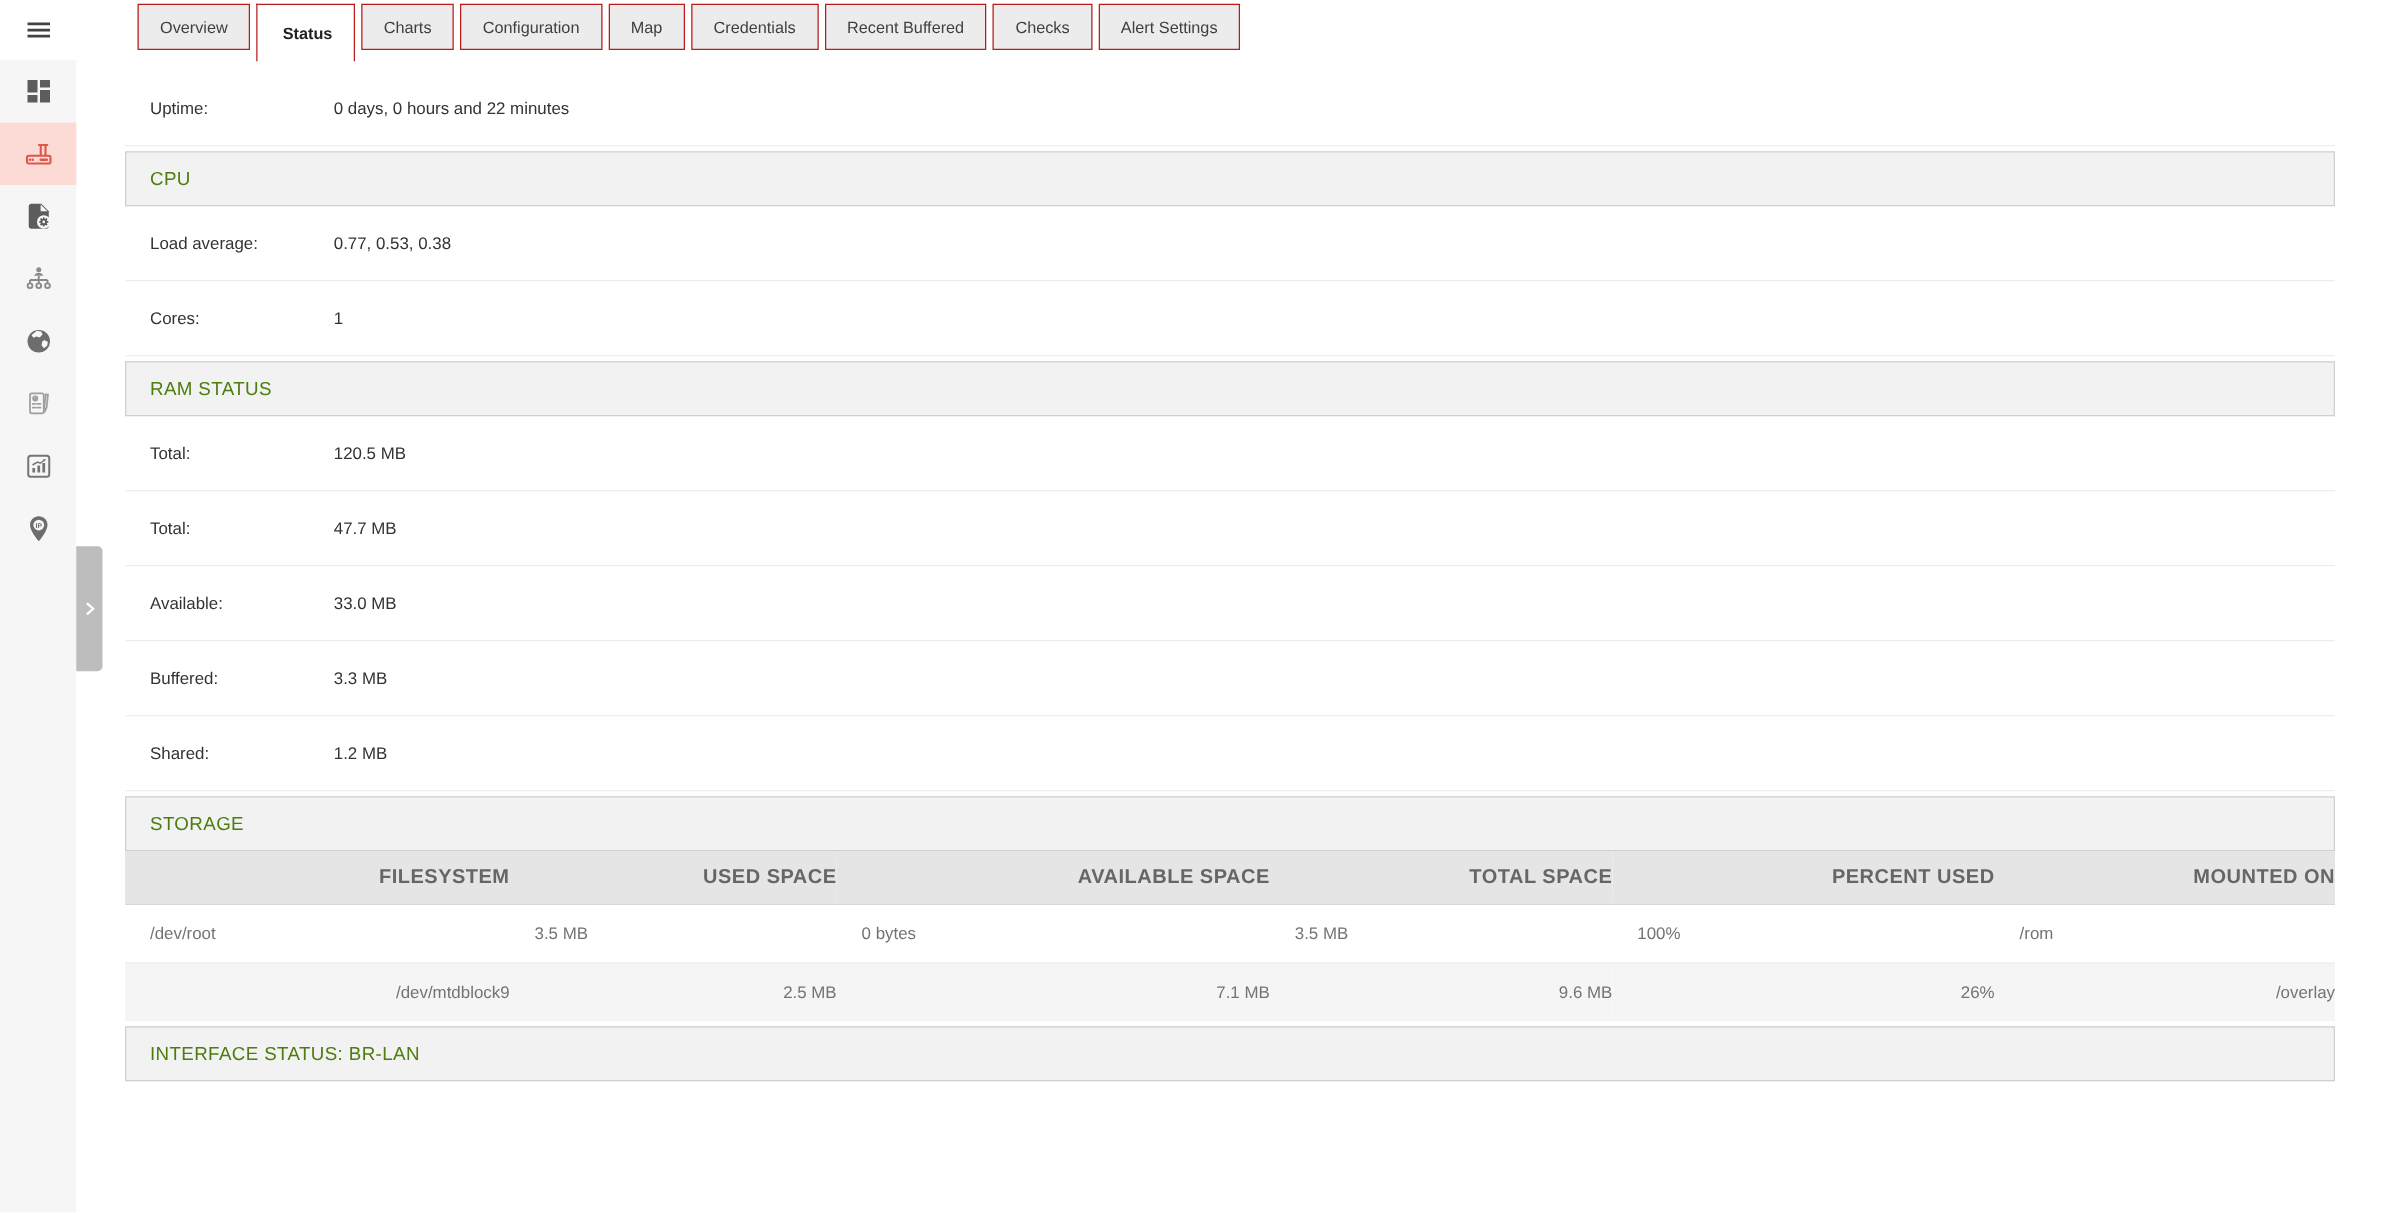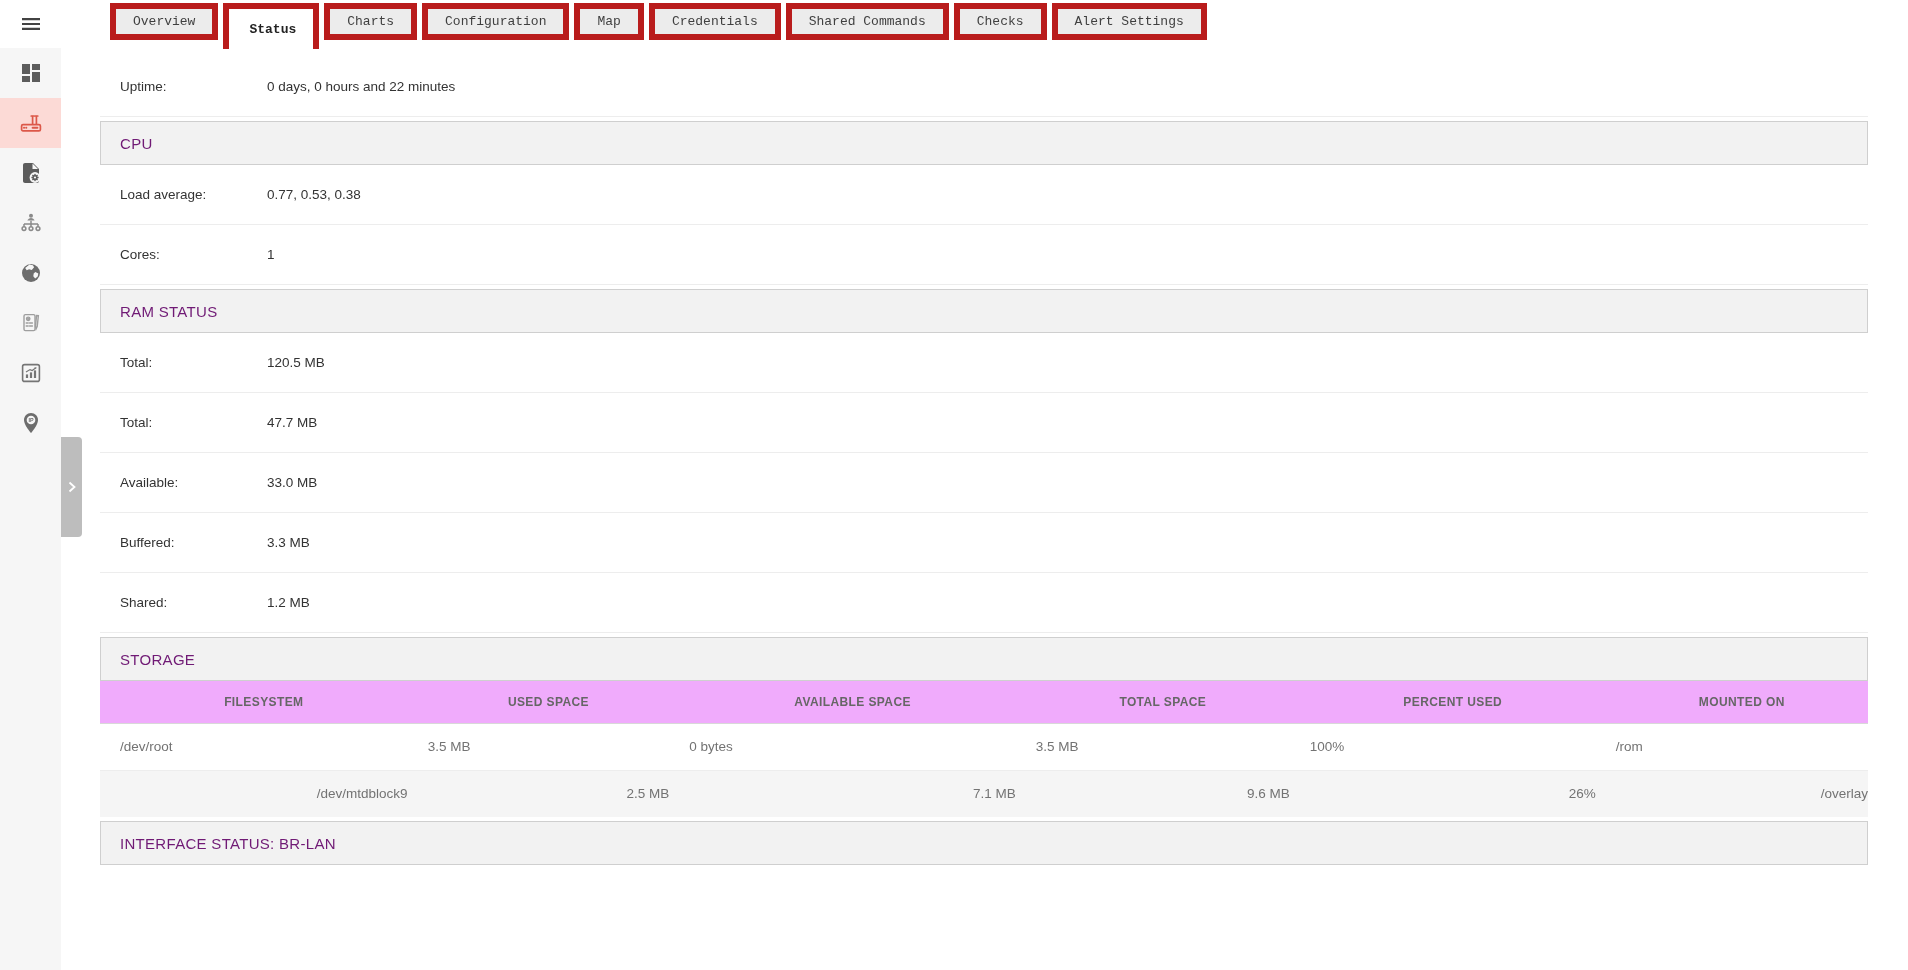--- a/index.html
+++ b/index.html
@@ -50,23 +50,23 @@
   
   .tabs {
     display: flex; gap: 5px;
     padding-left: 10px; margin-top: 3px;
     height: 46px; align-items: flex-start;
   }
   .tab {
     height: 37px; padding: 0 17px;
     display: flex; align-items: center;
     background: #ececec;
-    border: 6px solid #b91c1c;
+    border: 1px solid #b91c1c;
     font-size: 13px; color: #3f3f3f;
-    cursor: pointer; white-space: nowrap; font-family: Liberation Mono, monospace;
+    cursor: pointer; white-space: nowrap;
   }
   .tab.active {
     height: 46px; background: #ffffff;
     border-bottom: none;
     color: #222222; font-weight: bold; padding-left: 20px;
   }
 
   
   .content { margin-top: 8px; }
 
@@ -78,34 +78,34 @@
   }
   .kv-label { width: 167px; padding-left: 20px; flex-shrink: 0; }
   .kv-value { flex: 1; }
 
   .section-header {
     height: 44px; margin-top: 4px;
     background: #f2f2f2;
     border: 1px solid #cfcfcf;
     display: flex; align-items: center;
     padding-left: 19px;
-    font-size: 15px; color: #701a75;
+    font-size: 15px; color: #4d7c0f;
     letter-spacing: .3px;
   }
 
   
   table.storage {
     width: 100%; border-collapse: collapse; table-layout: fixed;
   }
   table.storage th {
-    text-align: center;
+    text-align: right;
     height: 42px; padding-left: 20px;
-    font-size: 12px; font-weight: bold;
+    font-size: 16px; font-weight: bold;
     color: #666666; letter-spacing: .4px;
-    background: #f0abfc;
+    background: #e5e5e5;
     border-bottom: 1px solid #d8d8d8;
     white-space: nowrap;
   }
   table.storage td {
     height: 47px; padding-left: 20px;
     font-size: 13.5px; color: #737373;
     border-bottom: 1px solid #ededed;
     white-space: nowrap;
   }
   table.storage tr.even td { background: #f5f5f5; border-bottom: none; text-align: right; }
@@ -245,21 +245,21 @@
 
 <main class="main">
 
   <div class="tabs">
     <div class="tab">Overview</div>
     <div class="tab active">Status</div>
     <div class="tab">Charts</div>
     <div class="tab">Configuration</div>
     <div class="tab">Map</div>
     <div class="tab">Credentials</div>
-    <div class="tab">Shared Commands</div>
+    <div class="tab">Recent Buffered</div>
     <div class="tab">Checks</div>
     <div class="tab">Alert Settings</div>
   </div>
 
   <div class="content">
 
     <div class="kv-row">
       <div class="kv-label">Uptime:</div>
       <div class="kv-value">0 days, 0 hours and 22 minutes</div>
     </div>

